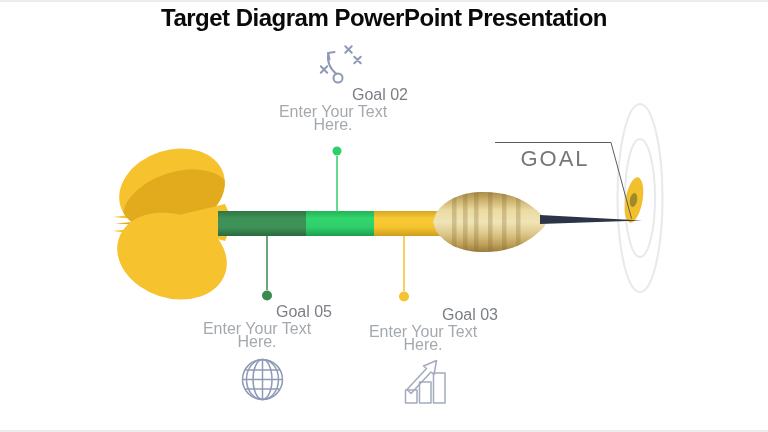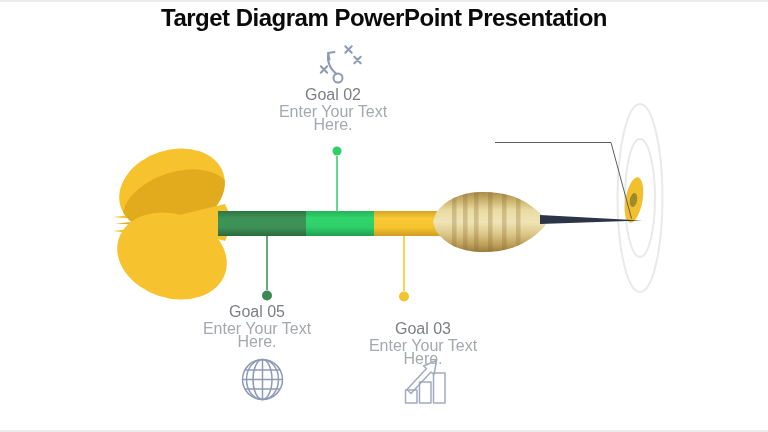--- a/index.html
+++ b/index.html
@@ -6,21 +6,21 @@
   .slide{
     position:relative;width:768px;height:432px;overflow:hidden;background:#ffffff;
     font-family:"Liberation Sans", sans-serif;
   }
   .edge-line{position:absolute;left:0;width:768px;height:2px;background:#ececec;}
   .title{
     position:absolute;top:4px;left:0;width:768px;text-align:center;
     font-size:24px;font-weight:700;color:#0a0a0a;letter-spacing:-0.5px;
   }
   .goal-block{position:absolute;width:150px;text-align:center;}
-  .goal-label{font-size:16px;color:#7b7f85;line-height:18px;}
+  .goal-label{font-size:16px;color:#7b7f85;line-height:18px;text-align:right;}
   .goal-desc{font-size:16px;color:#a4a9af;line-height:13px;margin-top:1px;}
   .goal-callout{
     position:absolute;left:485px;top:146px;width:140px;text-align:center;
     font-size:22px;color:#75777b;letter-spacing:2px;
   }
   .gfx{position:absolute;left:0;top:0;}
   .icon{position:absolute;}
 </style>
 </head>
 <body>
@@ -156,19 +156,20 @@
   <div class="goal-block" style="left:258px;top:86px;">
     <div class="goal-label">Goal 02</div>
     <div class="goal-desc">Enter Your Text Here.</div>
   </div>
 
   <div class="goal-block" style="left:182px;top:303px;">
     <div class="goal-label">Goal 05</div>
     <div class="goal-desc">Enter Your Text Here.</div>
   </div>
 
-  <div class="goal-block" style="left:348px;top:320px;">
+  <div class="goal-block" style="left:348px;top:306px;">
     <div class="goal-label">Goal 03</div>
     <div class="goal-desc">Enter Your Text Here.</div>
   </div>
 
+  <div class="goal-callout">GOAL</div>
 
 </div>
 
 </body></html>

